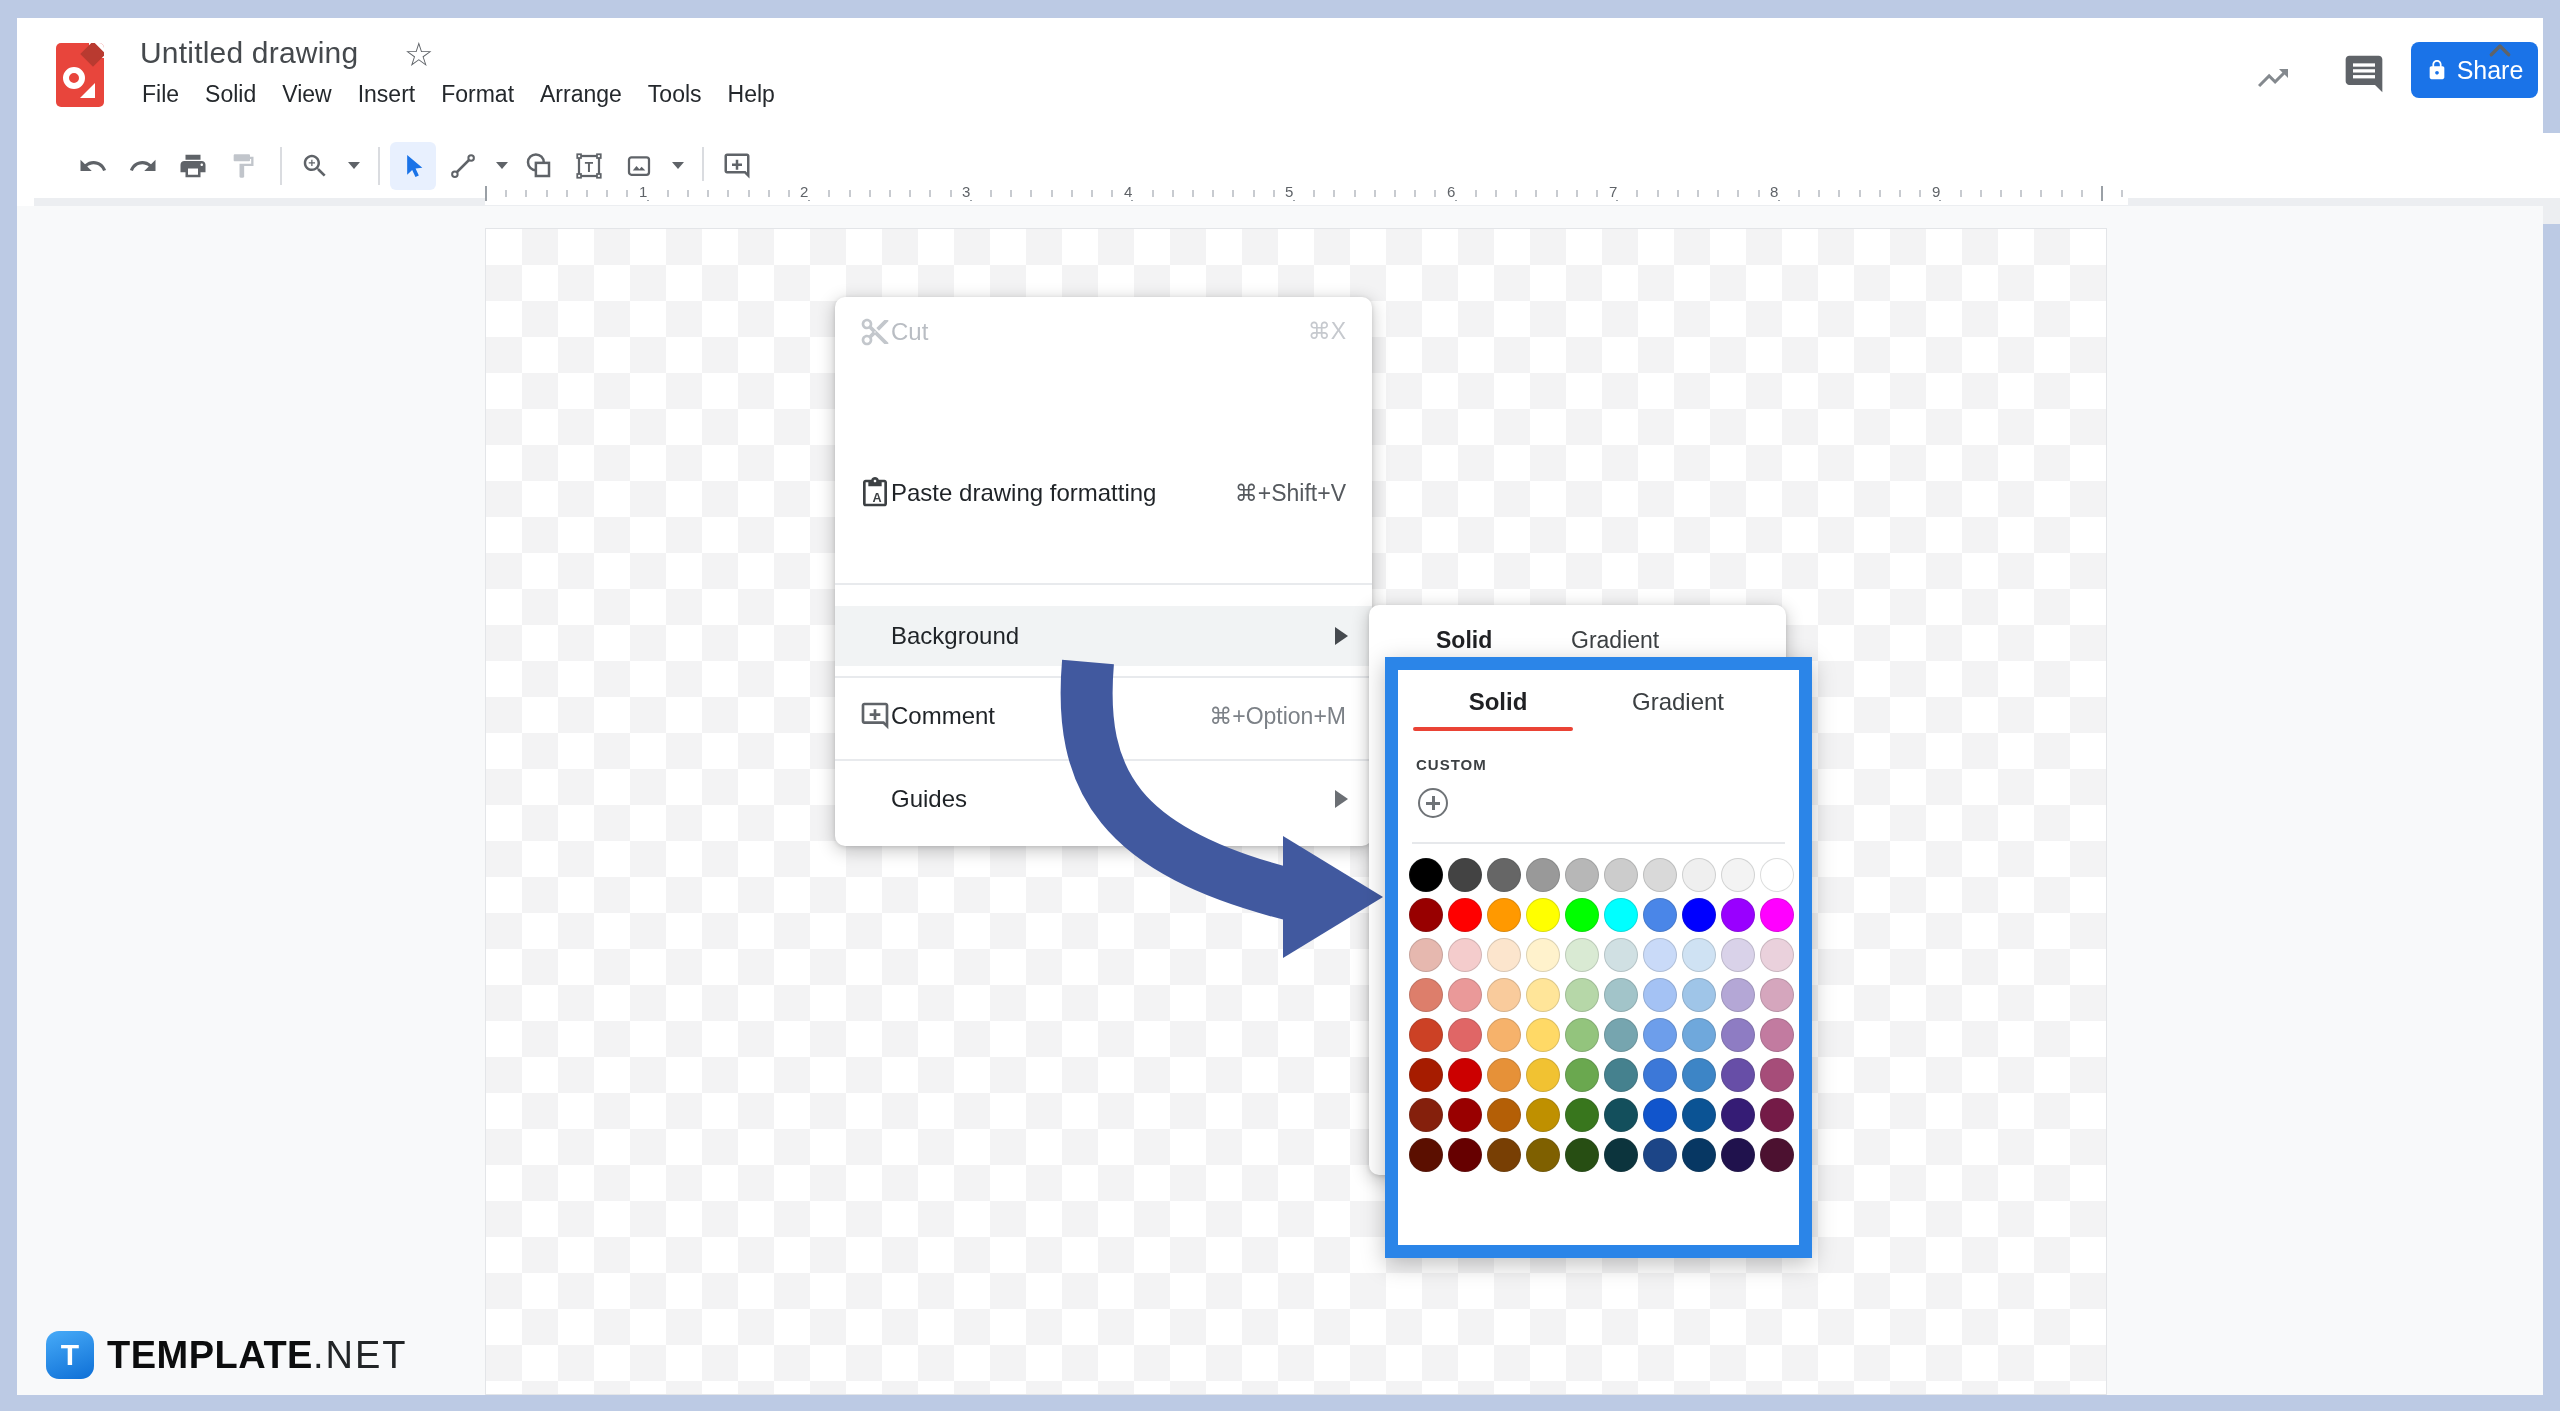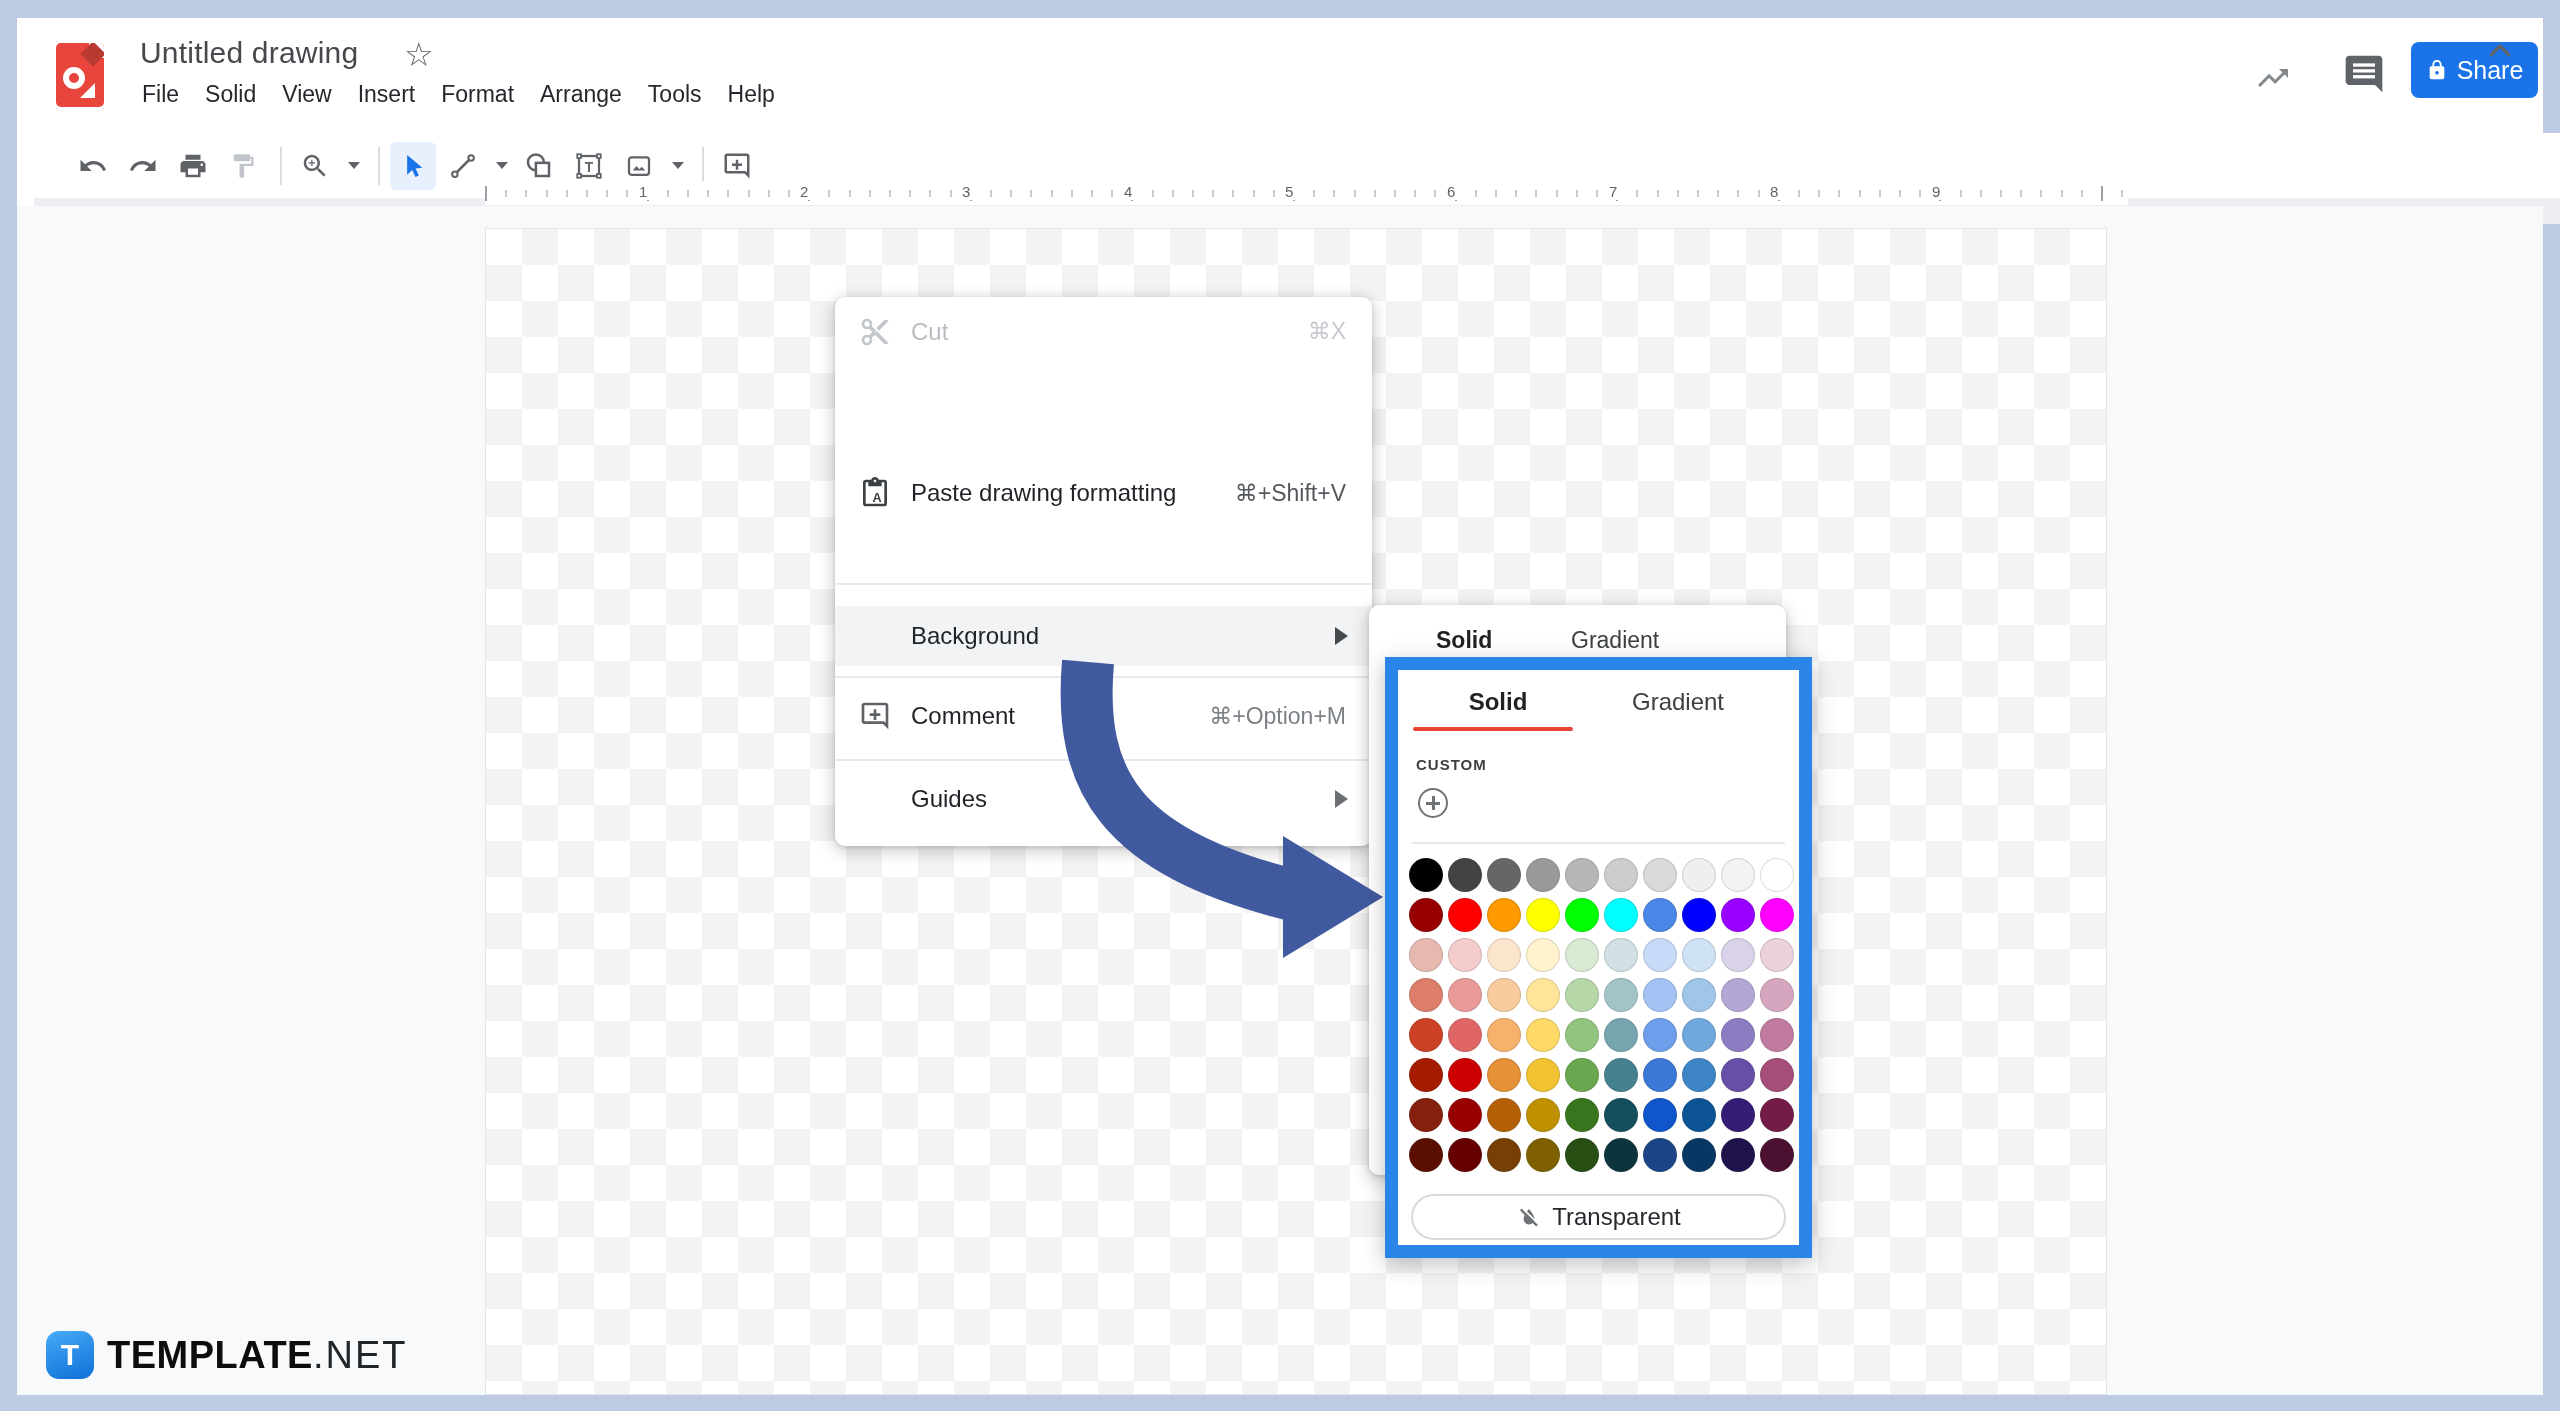--- a/index.html
+++ b/index.html
@@ -47,21 +47,21 @@
   .canvas{position:absolute;left:485px;top:228px;width:1622px;height:1167px;background:#fff;border:1px solid #e3e5e8;z-index:1;
     background-image:linear-gradient(45deg,#f3f3f4 25%,transparent 25%,transparent 75%,#f3f3f4 75%),
                      linear-gradient(45deg,#f3f3f4 25%,transparent 25%,transparent 75%,#f3f3f4 75%);
     background-size:72px 72px;background-position:0 0,36px 36px;}
   
   .ctx-menu{position:absolute;left:835px;top:297px;width:537px;height:549px;background:#fff;border-radius:10px;
     box-shadow:0 4px 18px rgba(0,0,0,.24),0 1px 4px rgba(0,0,0,.12);z-index:5;}
   .ctx-row{position:absolute;left:0;width:100%;display:flex;align-items:center;cursor:pointer;}
   .ctx-row .mi{width:32px;height:32px;margin-left:24px;flex:0 0 auto;}
   .ctx-row .sp{width:32px;margin-left:24px;flex:0 0 auto;}
-  .ctx-label{margin-left:20px;font-size:24px;color:#2f3337;}
+  .ctx-label{font-size:24px;color:#2f3337;}
   .ctx-short{margin-left:auto;margin-right:26px;font-size:23px;color:#7c8187;}
   .ctx-row.disabled .ctx-label{color:#b9bdc3;}
   .ctx-row.disabled .ctx-short{color:#c6c9ce;}
   .ctx-row.hl{background:#f1f3f4;}
   .ctx-sub{margin-left:auto;margin-right:24px;width:0;height:0;border-left:13px solid #45494e;border-top:9px solid transparent;border-bottom:9px solid transparent;}
   .ctx-div{position:absolute;left:0;width:100%;height:2px;background:#e8eaed;}
   
   .sub-panel{position:absolute;left:1369px;top:605px;width:417px;height:570px;background:#fff;border-radius:10px;
     box-shadow:0 4px 18px rgba(0,0,0,.24),0 1px 4px rgba(0,0,0,.12);z-index:6;}
   .sub-tab{position:absolute;top:22px;font-size:23px;color:#202124;}
@@ -374,28 +374,20 @@
           <div class="swatch" title="#660000" style="background: rgb(102, 0, 0);"></div>
           <div class="swatch" title="#783f04" style="background: rgb(120, 63, 4);"></div>
           <div class="swatch" title="#7f6000" style="background: rgb(127, 96, 0);"></div>
           <div class="swatch" title="#274e13" style="background: rgb(39, 78, 19);"></div>
           <div class="swatch" title="#0c343d" style="background: rgb(12, 52, 61);"></div>
           <div class="swatch" title="#1c4587" style="background: rgb(28, 69, 135);"></div>
           <div class="swatch" title="#073763" style="background: rgb(7, 55, 99);"></div>
           <div class="swatch" title="#20124d" style="background: rgb(32, 18, 77);"></div>
           <div class="swatch" title="#4c1130" style="background: rgb(76, 17, 48);"></div>
         </div>
-      <div class="transp-btn">
-        <svg width="26" height="26" viewBox="0 0 24 24">
-          <path d="M12 4.5S7 10.2 7 13.7c0 2.9 2.24 5.3 5 5.3s5-2.4 5-5.3C17 10.2 12 4.5 12 4.5z" fill="#6f7377"></path>
-          <line x1="4.5" y1="5" x2="19.5" y2="20" stroke="#6f7377" stroke-width="2.4"></line>
-          <line x1="6" y1="3.8" x2="21" y2="18.8" stroke="#fff" stroke-width="1.4"></line>
-        </svg>
-        <span>Transparent</span>
-      </div>
     </div>
   </div>
 
   <div class="watermark">
     <div class="wm-badge">T</div>
     <span class="wm-bold">TEMPLATE</span>
     <span class="wm-light">.NET</span>
   </div>
 </div>
 

